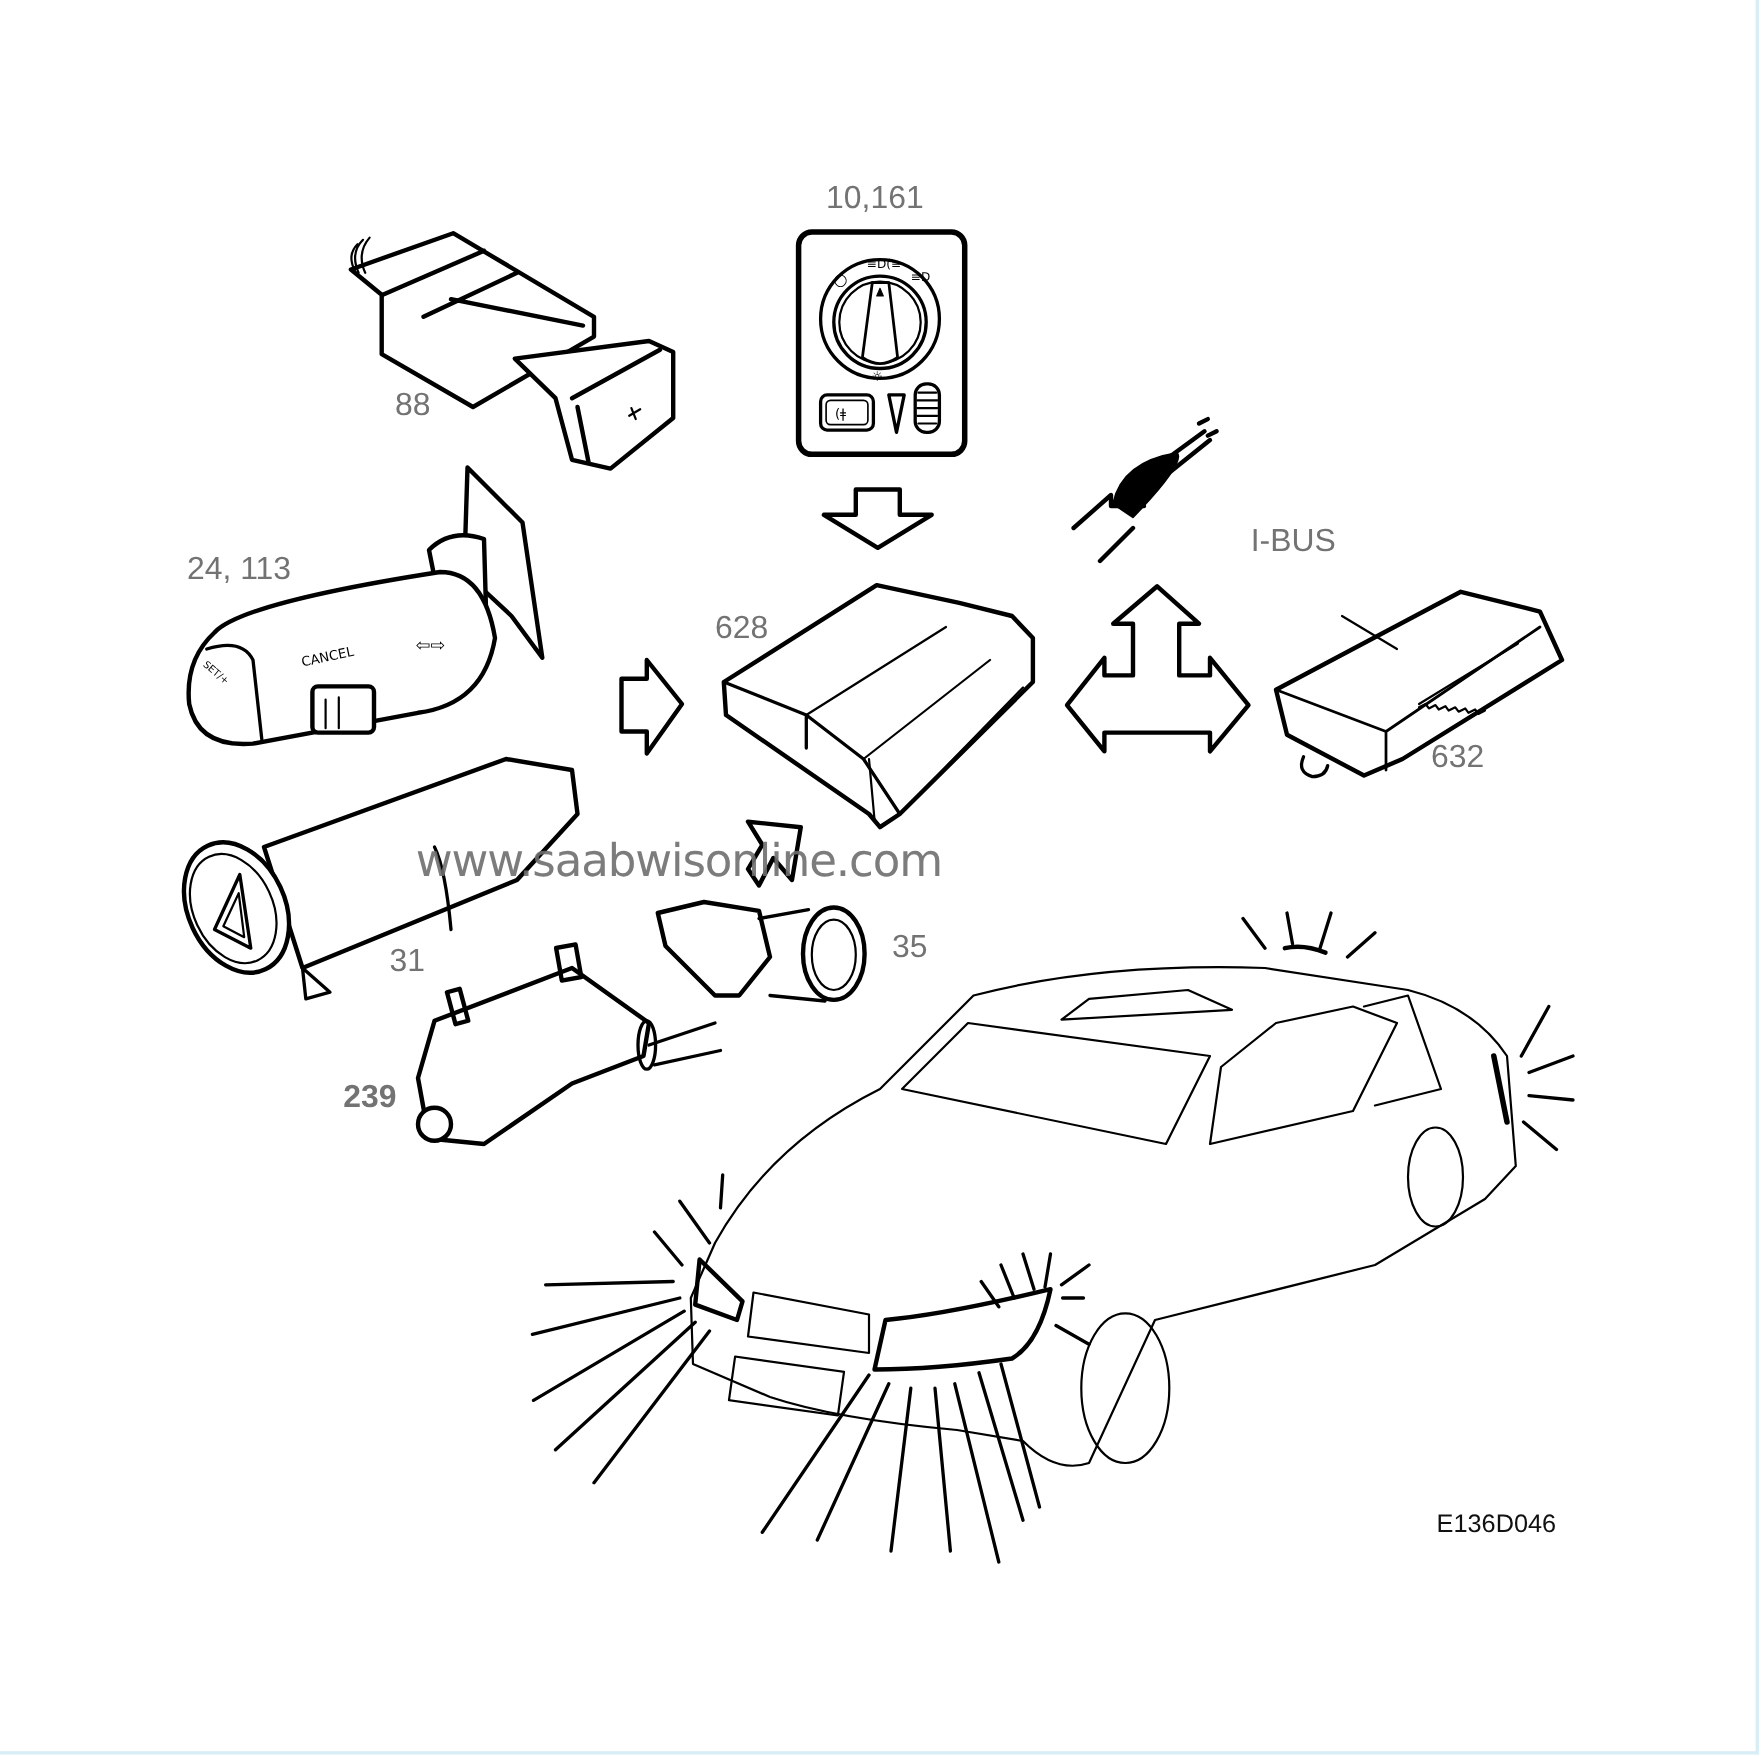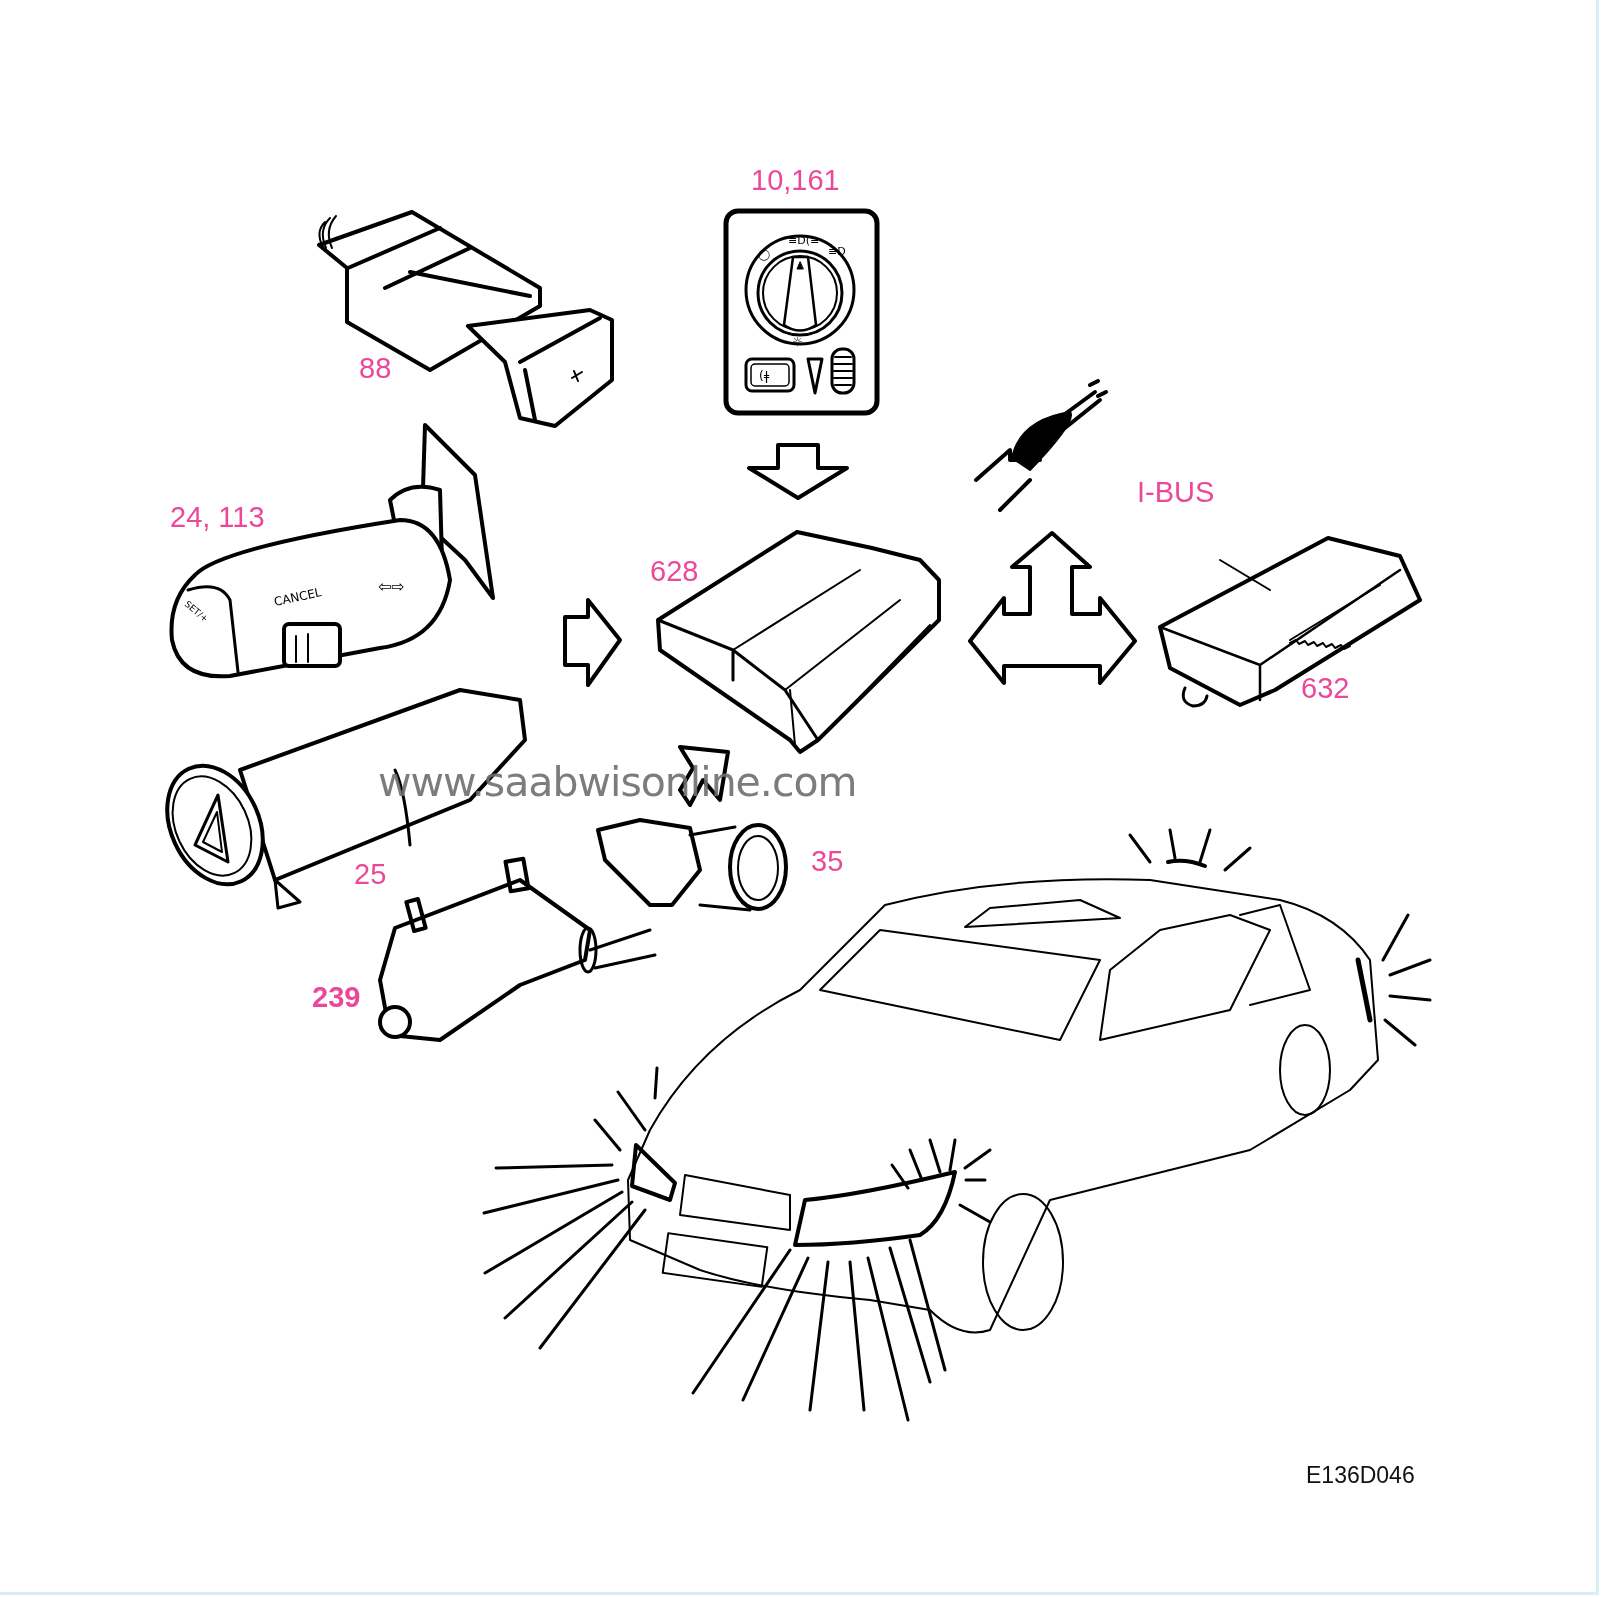--- a/index.html
+++ b/index.html
@@ -1,19 +1,19 @@
 <!DOCTYPE html>
 <html><head>
 <meta charset="utf-8">
 <style>
   html,body{margin:0;padding:0;background:#fff;}
   body{width:1601px;height:1597px;position:relative;overflow:hidden;font-family:"Liberation Sans",sans-serif;}
   .frame{position:absolute;left:0;top:0;width:1596px;height:1592px;border-right:3px solid #d8eef6;border-bottom:3px solid #d8eef6;}
   svg.art{position:absolute;left:0;top:0;}
-  .lbl{position:absolute;font-size:29px;color:#ec4899;line-height:1;white-space:nowrap;}
+  .lbl{position:absolute;font-size:29px;color:#737373;line-height:1;white-space:nowrap;}
   .ref{position:absolute;font-size:23px;color:#111;line-height:1;}
   .wm{position:absolute;left:378px;top:762px;font-family:"DejaVu Sans",sans-serif;font-size:41px;color:rgba(110,110,110,0.9);letter-spacing:-1px;white-space:nowrap;line-height:1;}
 </style>
 </head>
 <body>
 
 <div class="frame"></div>
 
 <svg class="art" width="1601" height="1597" viewBox="0 0 1601 1597" fill="none" stroke="#000" stroke-linecap="round" stroke-linejoin="round">
 
@@ -139,21 +139,21 @@
     <path d="M790 1250 L693 1393 M808 1258 L743 1400 M828 1262 L810 1410 M850 1262 L864 1410 M868 1258 L908 1420 M890 1248 L930 1382 M910 1240 L945 1370"></path>
     <path d="M892 1165 L908 1188 M910 1150 L922 1180 M930 1140 L940 1172 M955 1140 L950 1170 M990 1150 L965 1168 M985 1180 L966 1180 M990 1222 L960 1205"></path>
     <path d="M1130 835 L1150 862 M1170 830 L1175 858 M1210 830 L1200 862 M1250 848 L1225 870"></path>
     <path d="M1408 915 L1383 960 M1430 960 L1390 975 M1430 1000 L1390 996 M1415 1045 L1385 1020"></path>
   </g>
 </svg>
 
 <div class="lbl" style="left:751px;top:166px;">10,161</div>
 <div class="lbl" style="left:359px;top:354px;">88</div>
 <div class="lbl" style="left:170px;top:503px;">24, 113</div>
-<div class="lbl" style="left:354px;top:860px;">25</div>
+<div class="lbl" style="left:354px;top:860px;">31</div>
 <div class="lbl" style="left:312px;top:983px;font-weight:bold;">239</div>
 <div class="lbl" style="left:811px;top:847px;">35</div>
 <div class="lbl" style="left:650px;top:545px;margin-top:12px;">628</div>
 <div class="lbl" style="left:1301px;top:674px;">632</div>
 <div class="lbl" style="left:1137px;top:460px;margin-top:18px;">I-BUS</div>
-<div class="ref" style="left:1306px;top:1464px;">E136D046</div>
+<div class="ref" style="left:1306px;top:1374px;">E136D046</div>
 
 <div class="wm">www.saabwisonline.com</div>
 
 </body></html>

